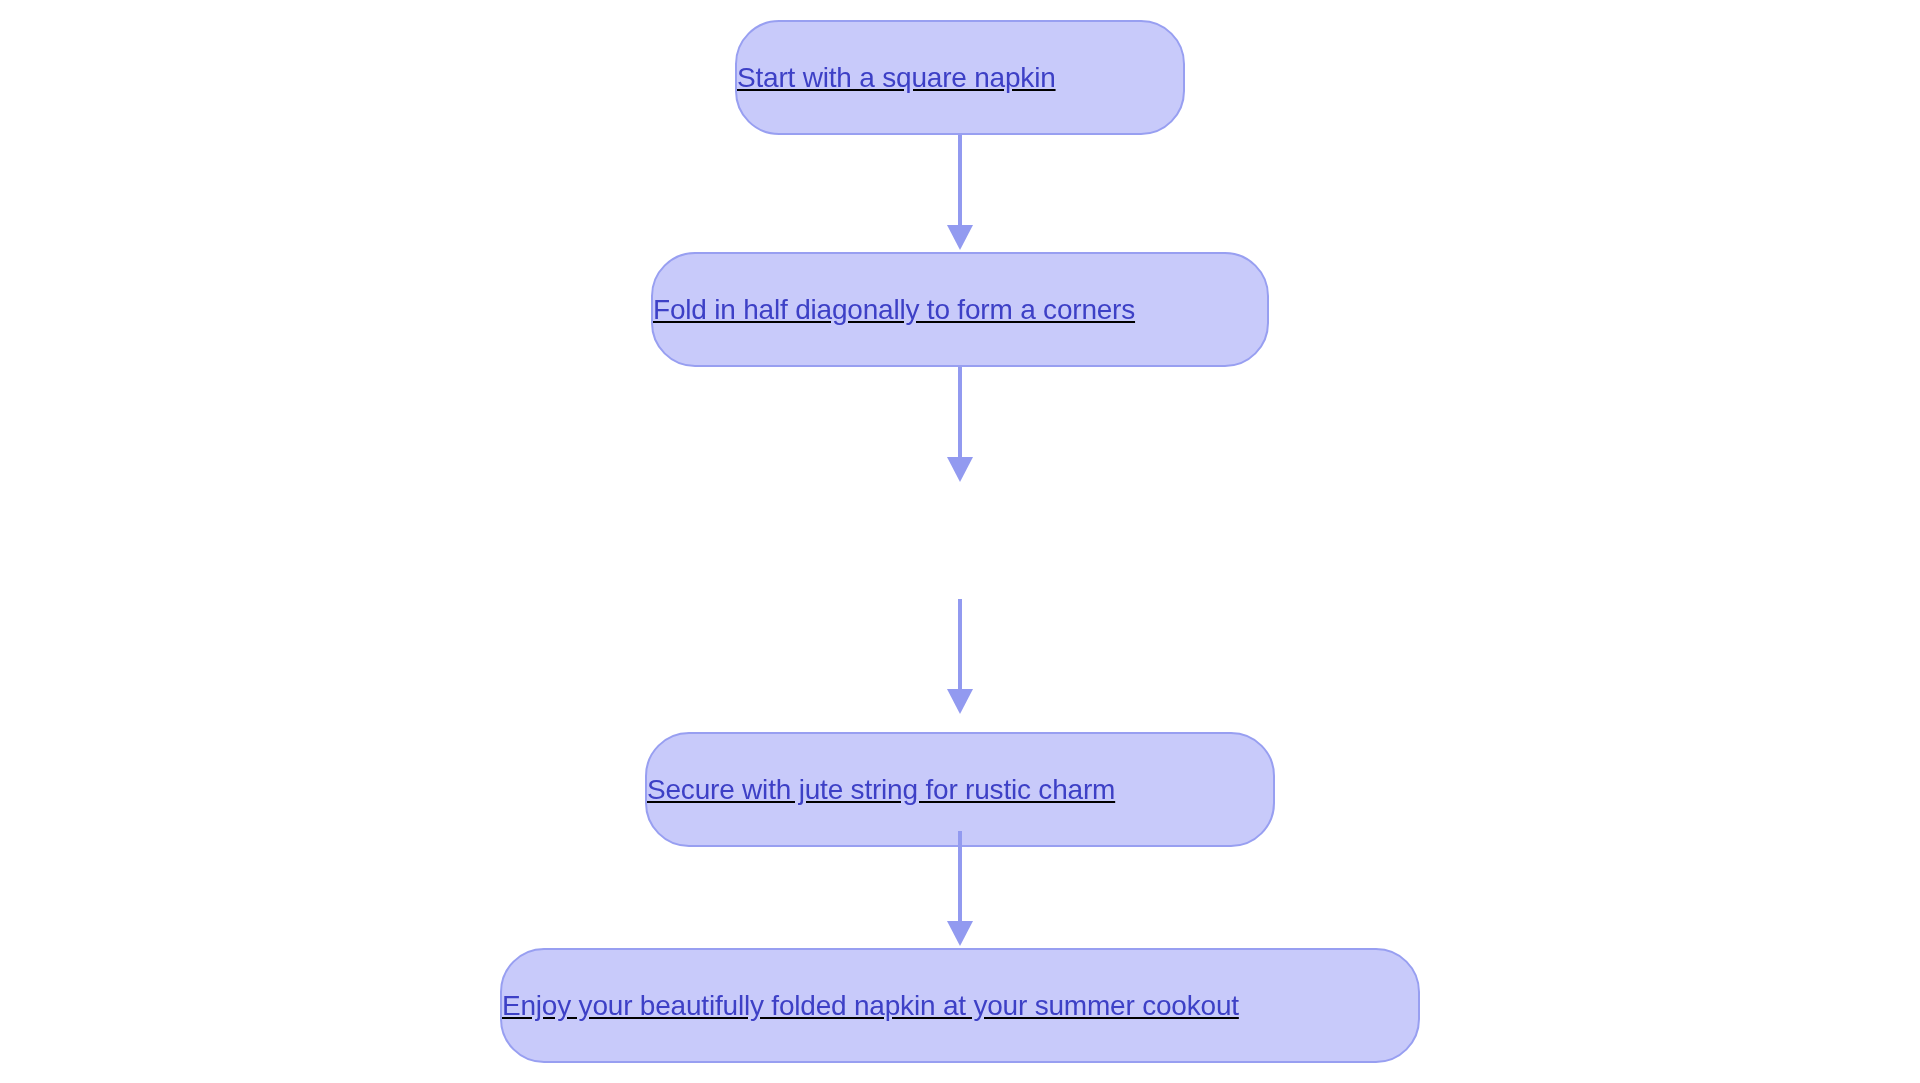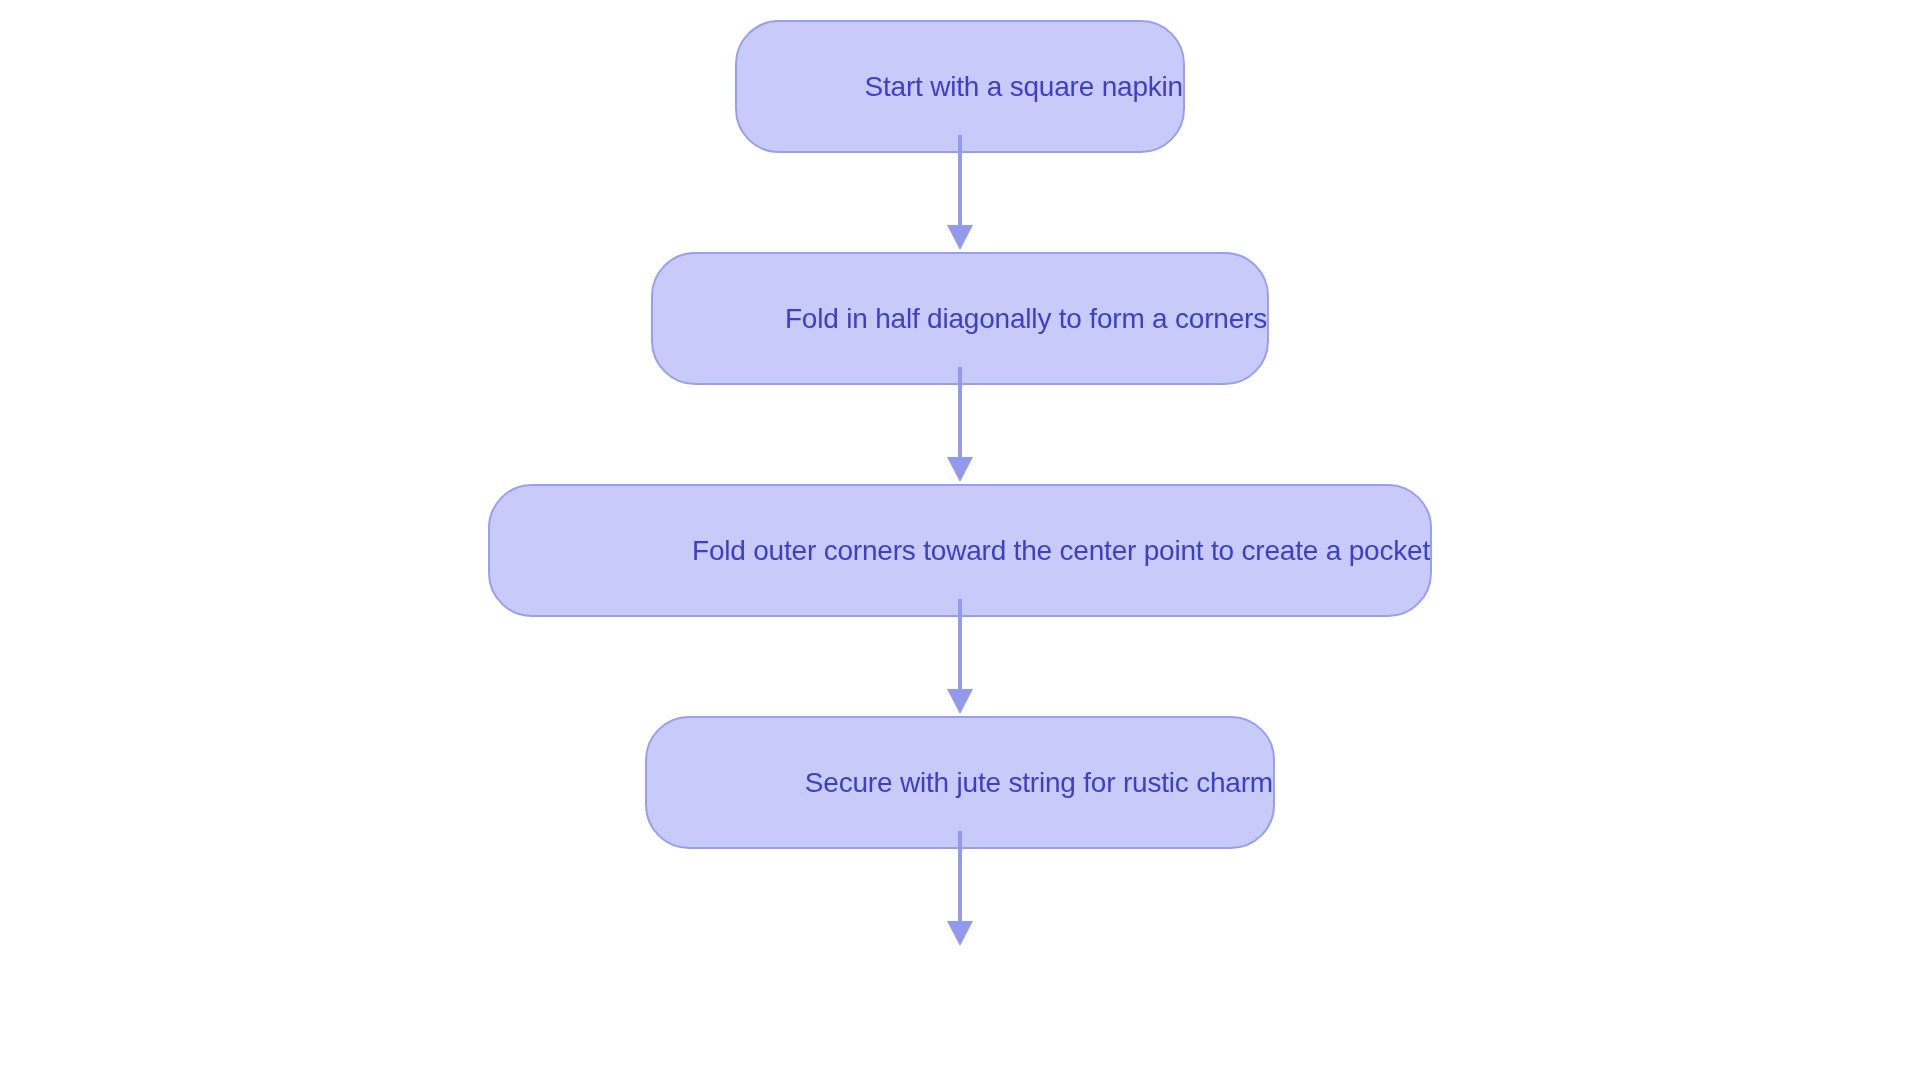--- a/index.html
+++ b/index.html
@@ -19,40 +19,41 @@
   .canvas{
     position:relative;
     width:1920px;
     height:1083px;
     background:var(--background);
   }
   .flow-node{
     position:absolute;
     left:50%;
     transform:translateX(-50%);
-    height:133px;
+    height:115px;
     border-radius:44px;
     background:var(--node-fill);
     border:2px solid var(--node-border);
     display:flex;
     align-items:center;
-    justify-content:flex-end;
+    justify-content:flex-start;
     text-align:center;
+    text-decoration:underline;
   }
   .flow-node .node-label{
     color:var(--node-text);
     font-size:28px;
     letter-spacing:-0.2px;
     line-height:1.2;
     white-space:nowrap;
   }
   .node-1{top:20px;width:450px;}
   .node-2{top:252px;width:618px;}
   .node-3{top:484px;width:944px;}
-  .node-4{top:716px;width:630px;}
+  .node-4{top:732px;width:630px;}
   .node-5{top:948px;width:920px;}
 
   .flow-arrow{
     position:absolute;
     left:calc(50% - 15px);
     width:30px;
     height:117px;
   }
   .arrow-1{top:135px;}
   .arrow-2{top:367px;}
@@ -82,36 +83,36 @@
     <span class="node-label">Fold in half diagonally to form a corners</span>
   </div>
 
   <div class="flow-arrow arrow-2">
     <svg viewBox="0 0 30 117">
       <line class="arrow-line" x1="15" y1="0" x2="15" y2="92"></line>
       <polygon class="arrow-head" points="2,90 28,90 15,115"></polygon>
     </svg>
   </div>
 
-  <div class="flow-node node-3">
-    <span class="node-label">Fold outer corners toward the center point to create a pocket</span>
-  </div>
 
   <div class="flow-arrow arrow-3">
     <svg viewBox="0 0 30 117">
       <line class="arrow-line" x1="15" y1="0" x2="15" y2="92"></line>
       <polygon class="arrow-head" points="2,90 28,90 15,115"></polygon>
     </svg>
   </div>
 
   <div class="flow-node node-4">
     <span class="node-label">Secure with jute string for rustic charm</span>
   </div>
 
   <div class="flow-arrow arrow-4">
     <svg viewBox="0 0 30 117">
       <line class="arrow-line" x1="15" y1="0" x2="15" y2="92"></line>
       <polygon class="arrow-head" points="2,90 28,90 15,115"></polygon>
     </svg>
   </div>
 
+  <div class="flow-node node-5">
+    <span class="node-label">Enjoy your beautifully folded napkin at your summer cookout</span>
+  </div>
 
 </div>
 
 </body></html>

